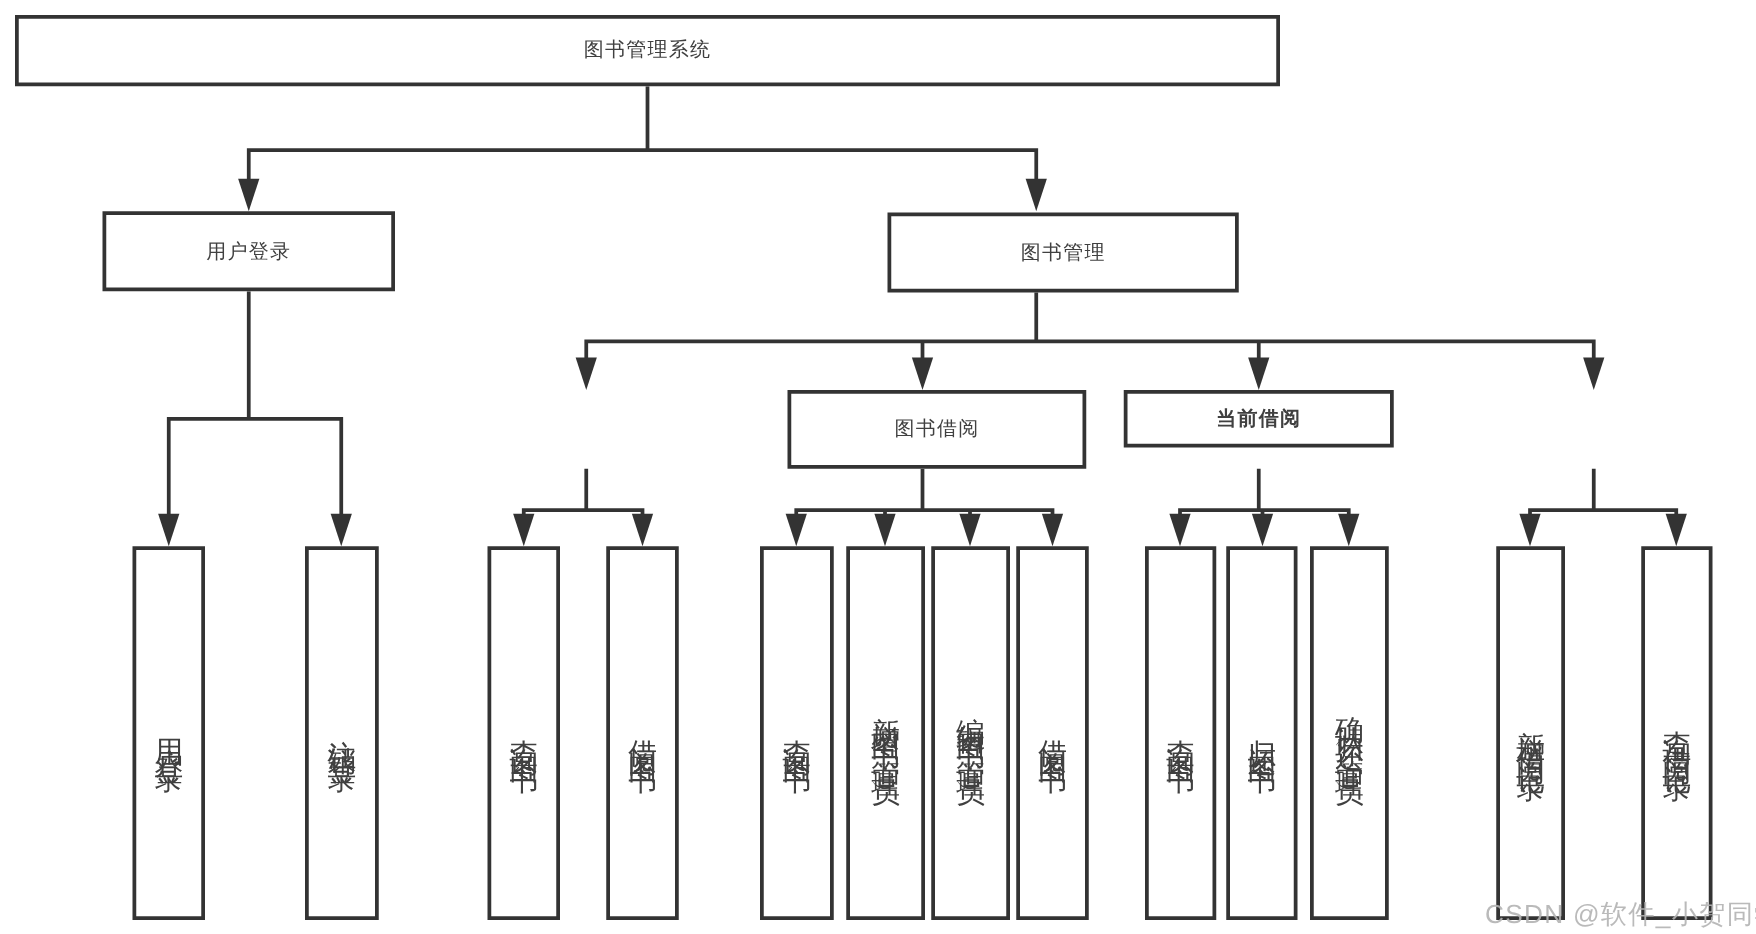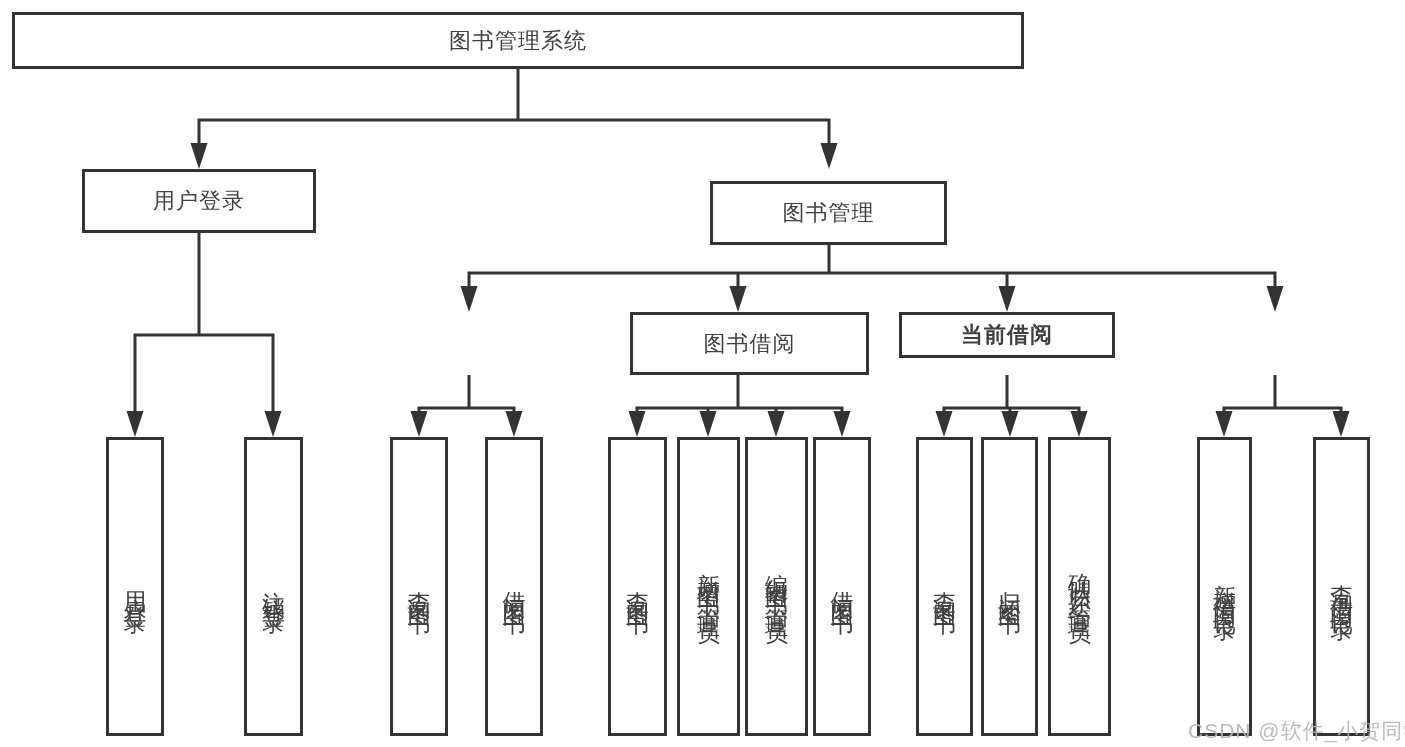--- a/index.html
+++ b/index.html
@@ -21,33 +21,33 @@
     position: absolute;
     box-sizing: border-box;
     border: 3px solid #333333;
     background: #ffffff;
     display: flex;
     align-items: center;
     justify-content: center;
     color: #404040;
     z-index: 1;
   }
-  .hnode { font-size: 22px; letter-spacing: 1px; }
+  .hnode { font-size: 16px; letter-spacing: 1px; }
   .vnode span {
     writing-mode: vertical-rl;
     text-orientation: mixed;
     font-size: 23px;
     letter-spacing: 7px;
     line-height: 1;
   }
   
   .n-root   { left: 12px;  top: 12px;  width: 1012px; height: 57px; }
   
   .n-login  { left: 82px;  top: 169px; width: 234px; height: 64px; }
-  .n-mgmt   { left: 710px; top: 181px; width: 237px; height: 64px; }
+  .n-mgmt   { left: 710px; top: 170px; width: 281px; height: 64px; }
   
   .n-rec    { left: 362px;  top: 312px; width: 215px; height: 63px; }
   .n-borrow { left: 630px;  top: 312px; width: 239px; height: 63px; }
   .n-cur    { left: 899px;  top: 312px; width: 216px; height: 46px; font-weight: bold; }
   .n-rec2   { left: 1171px; top: 312px; width: 208px; height: 63px; }
   
   .leaf { top: 437px; height: 299px; }
   .l-a1 { left: 106px;  width: 58px; }
   .l-a2 { left: 244px;  width: 59px; }
   .l-b1 { left: 390px;  width: 58px; }

